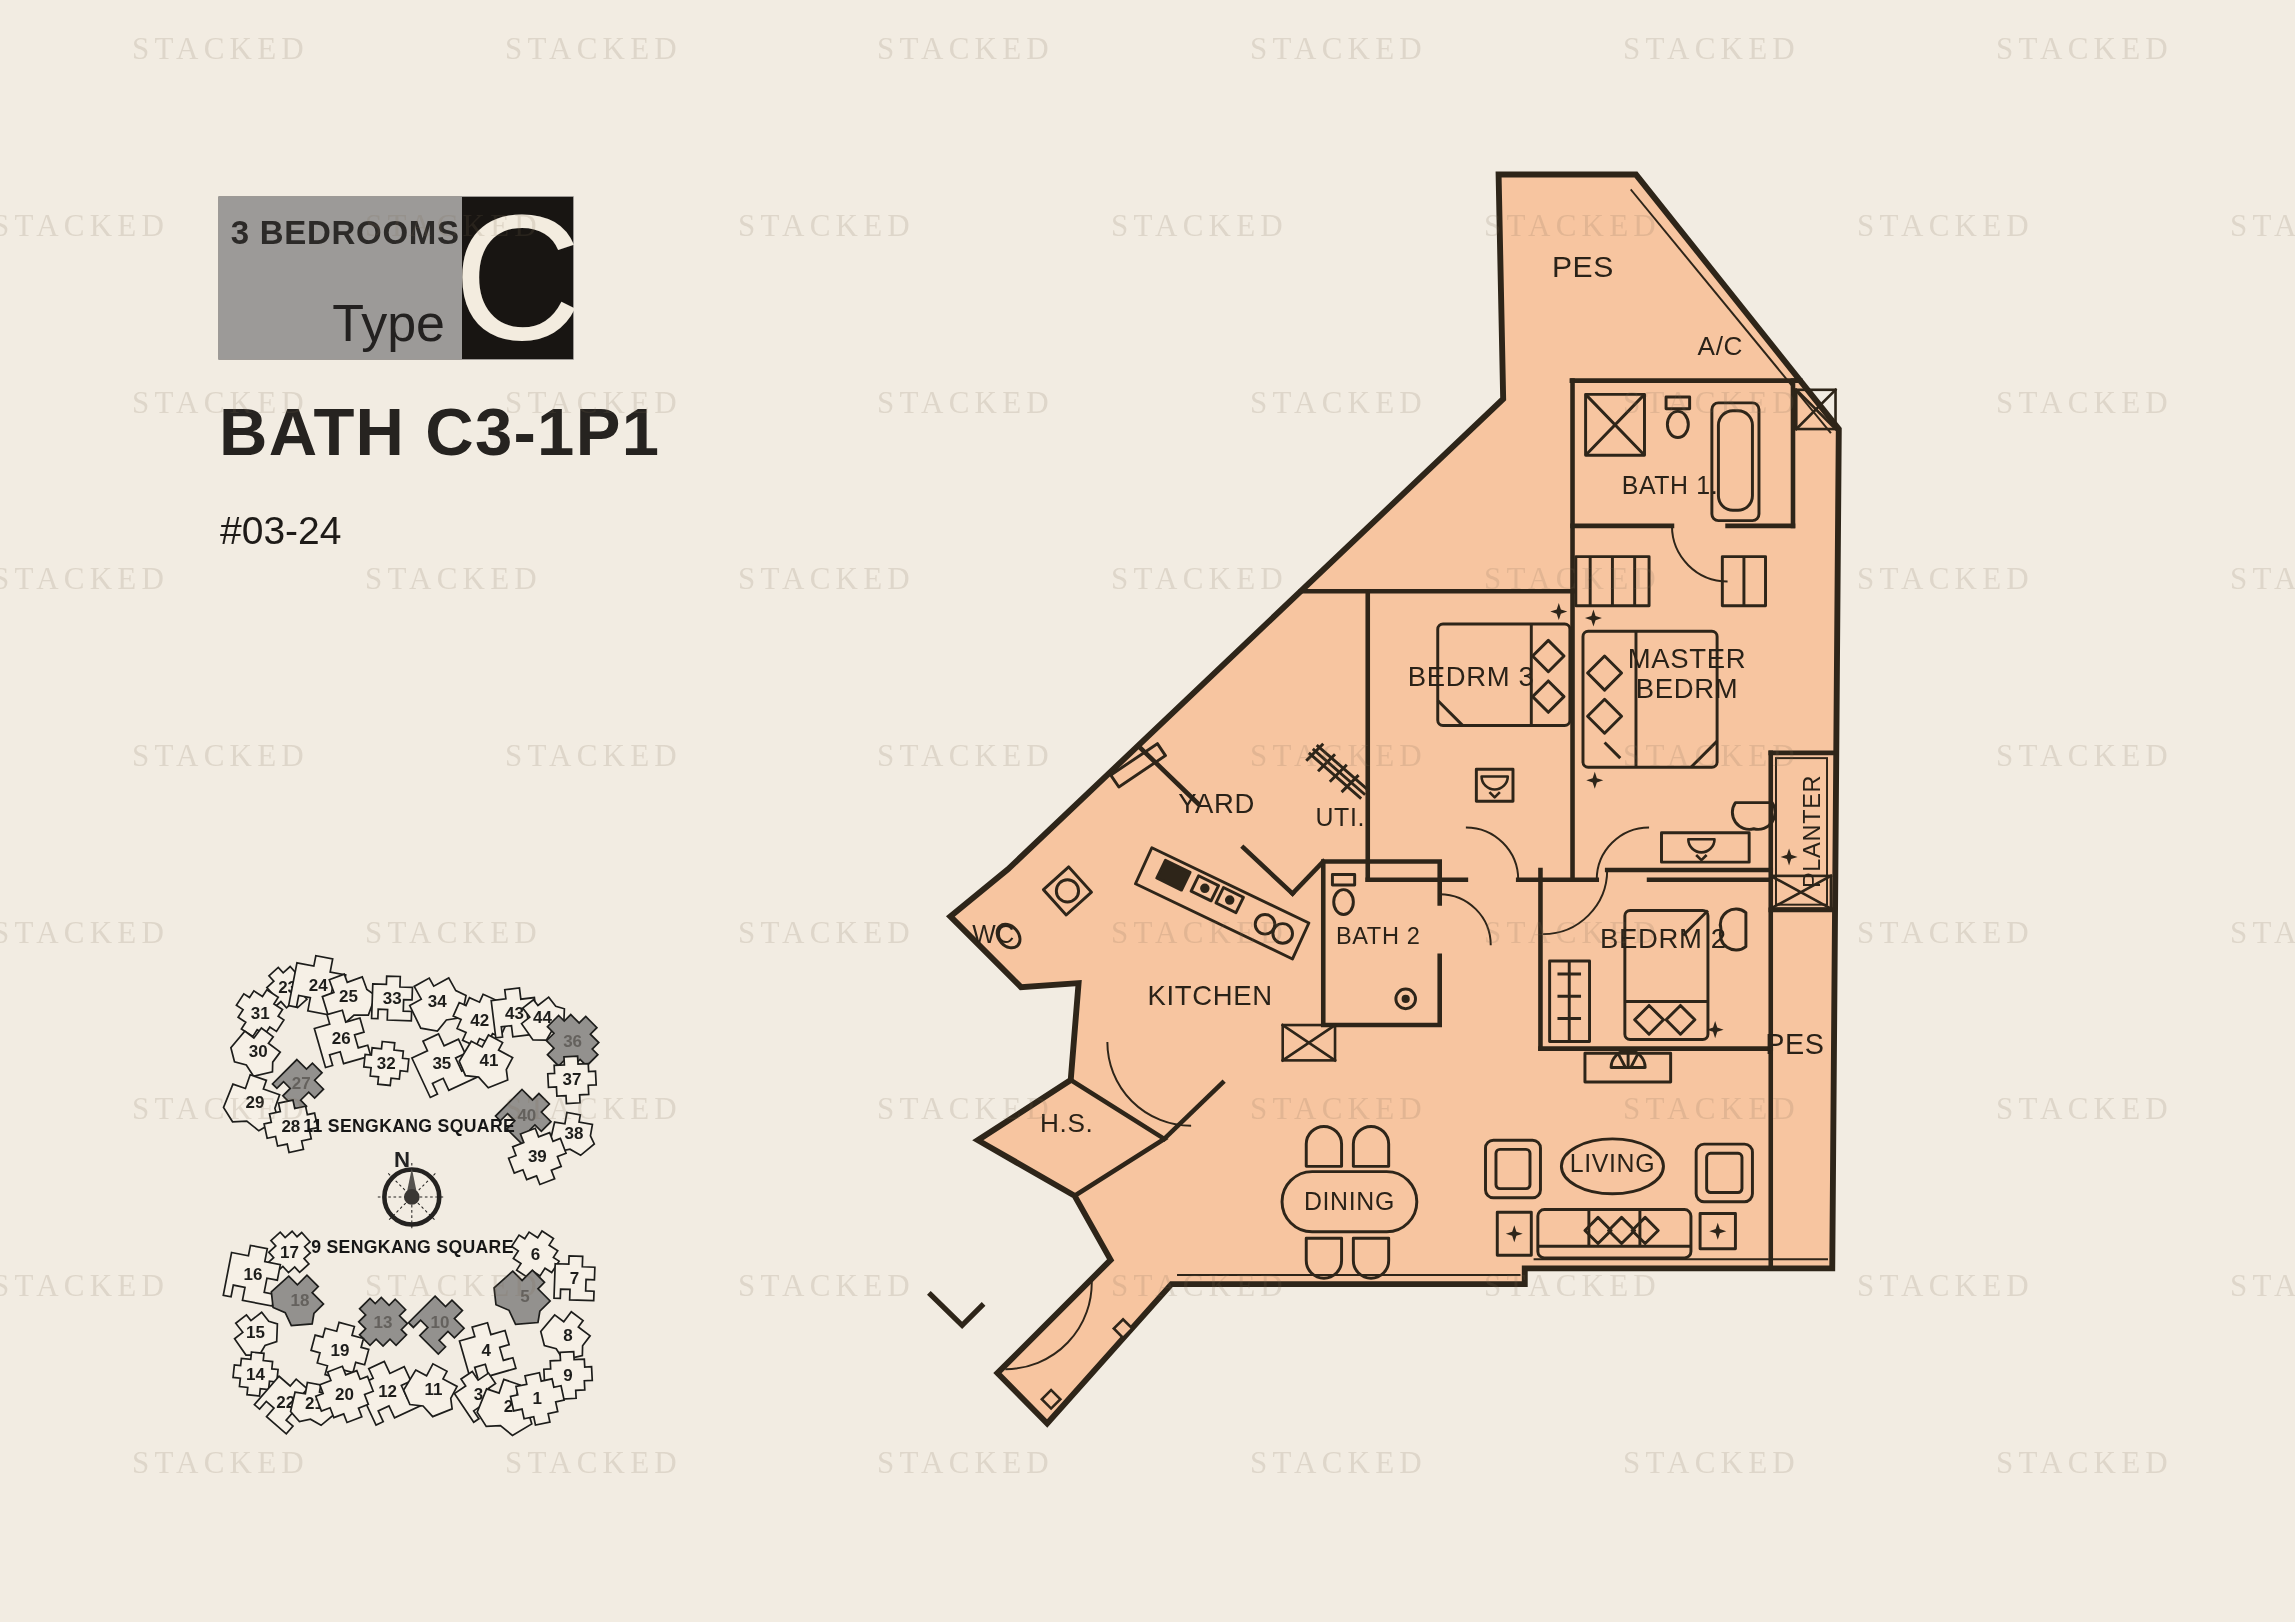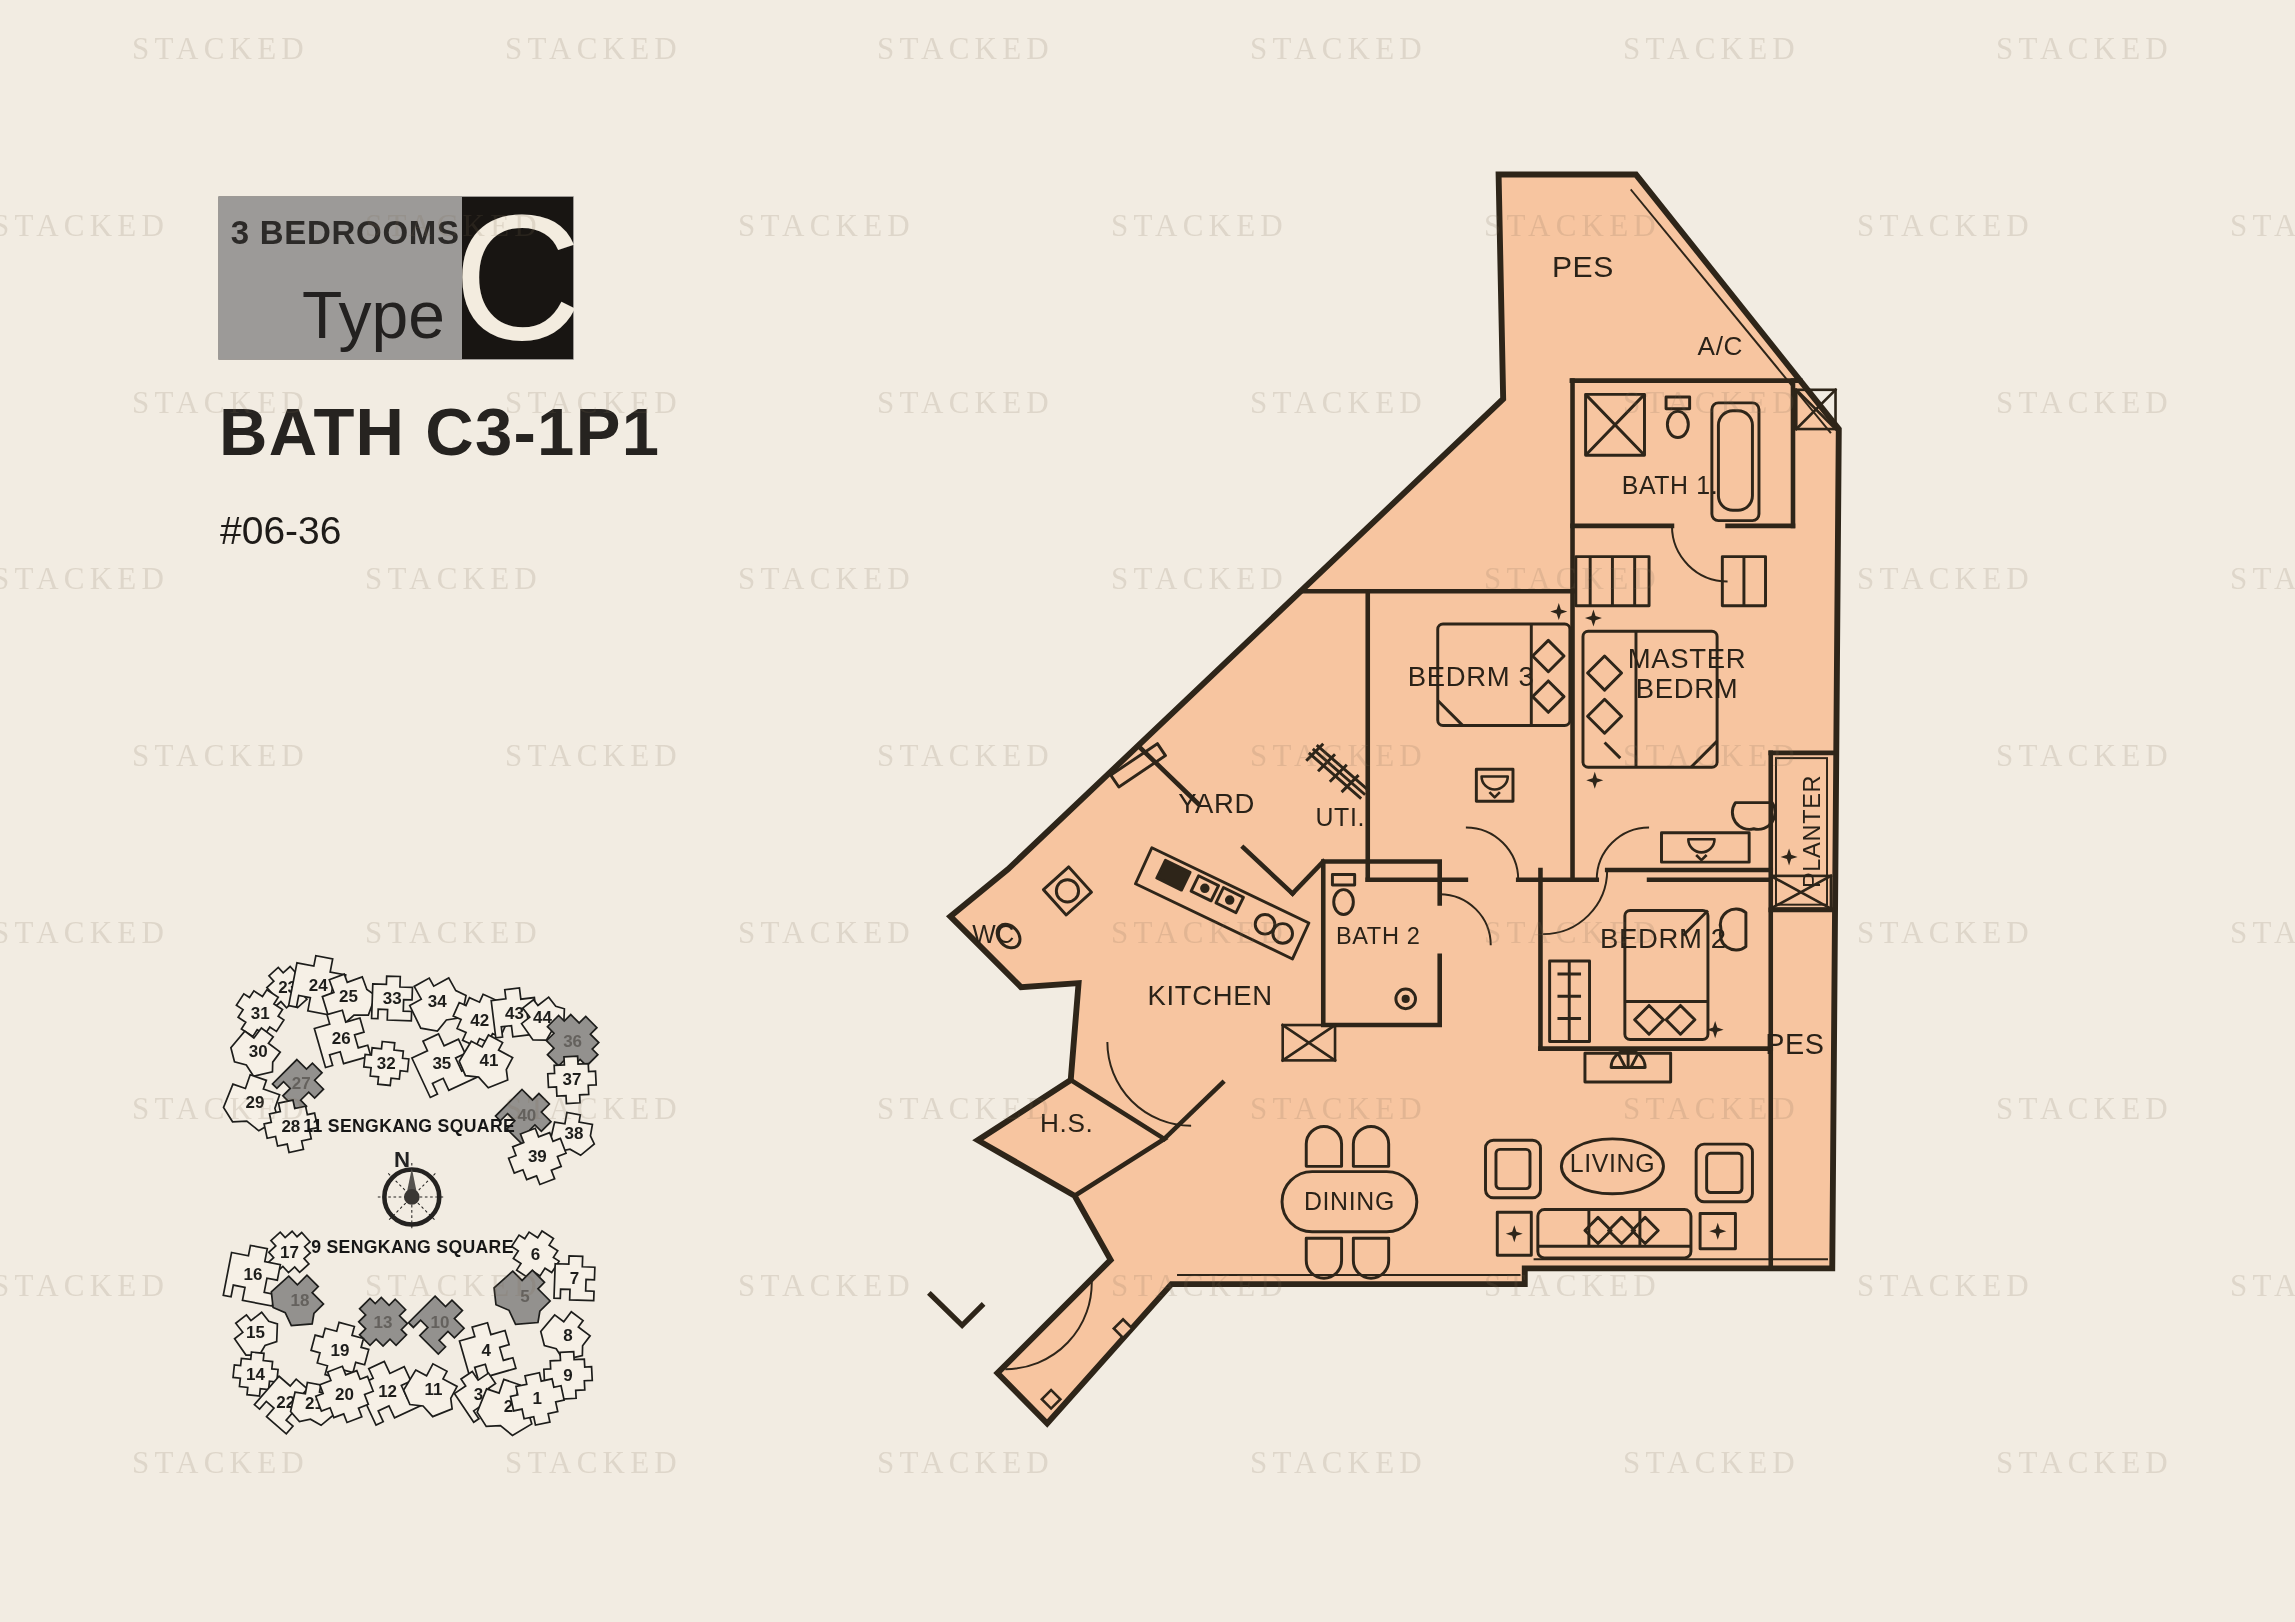--- a/index.html
+++ b/index.html
@@ -7,21 +7,21 @@
     width:2295px;height:1623px;position:relative;overflow:hidden;
     background:#f2ece2;
     font-family:"Liberation Sans",sans-serif;
   }
   .abs{position:absolute;}
   
   #badge{left:219px;top:197px;width:354px;height:162px;display:flex;box-shadow:0 0 0 0.7px #7a7876;}
   #badge .gray{width:291px;height:100%;background:#9c9a98;position:relative;}
   #badge .black{width:111px;height:100%;background:#181512;display:flex;align-items:center;justify-content:center;}
   .badge-bedrooms{position:absolute;left:11.8px;top:17px;font-size:33px;font-weight:bold;color:#2c2a28;letter-spacing:0.7px;}
-  .badge-type{position:absolute;right:17px;bottom:6.5px;font-size:66px;font-weight:400;color:#232120;}
+  .badge-type{position:absolute;right:17px;bottom:6.5px;font-size:52px;font-weight:400;color:#232120;}
   .badge-letter{font-size:178px;line-height:162px;color:#f3ecdf;font-weight:400;}
   #plan-title{left:219px;top:393px;font-size:67px;font-weight:900;letter-spacing:1.3px;color:#262320;}
   #unit-number{left:220px;top:509px;font-size:39px;font-weight:400;color:#1e1b18;}
   
   .roomlabel{font-family:"Liberation Sans",sans-serif;fill:#2a2218;letter-spacing:1px;}
   .cluster-label{font:bold 27px "Liberation Sans",sans-serif;fill:#161616;letter-spacing:0.5px;}
   .blocknum{font:bold 26px "Liberation Sans",sans-serif;}
   .north-label{font:bold 34px "Liberation Sans",sans-serif;fill:#222;}
   
   #watermarks{left:0;top:0;width:2251px;height:1623px;pointer-events:none;z-index:50;}
@@ -34,21 +34,21 @@
 <div id="badge" class="abs">
   <div class="gray">
     <div class="badge-bedrooms">3 BEDROOMS</div>
     <div class="badge-type">Type</div>
   </div>
   <div class="black">
     <div class="badge-letter">C</div>
   </div>
 </div>
 <div id="plan-title" class="abs">BATH C3-1P1</div>
-<div id="unit-number" class="abs">#06-36</div>
+<div id="unit-number" class="abs">#03-24</div>
 
 <svg class="abs" style="left:216px;top:942px;" width="406" height="523" viewBox="0 0 620 800">
   <g>
       <g transform="translate(109 69)">
         <path d="M -12,-40 L 12,-40 12,-26 30,-26 30,-12 42,-12 42,12 28,12 28,28 12,28 12,42 -12,42 -12,28 -28,28 -28,12 -42,12 -42,-12 -30,-12 -30,-26 -12,-26 Z" transform="rotate(-42) scale(0.80)" fill="#f6f0e6" stroke="#1d1d1b" stroke-width="3.25" stroke-linejoin="miter"></path>
         <text class="blocknum" text-anchor="middle" dy="0.36em" fill="#1d1d1b">23</text>
       </g>
       <g transform="translate(156 65)">
         <path d="M -38,-26 L -12,-26 -12,-42 14,-42 14,-22 38,-22 38,2 22,2 22,24 38,24 38,42 -8,42 -8,22 -26,22 -26,40 -38,40 Z" transform="rotate(11) scale(1.01)" fill="#f6f0e6" stroke="#1d1d1b" stroke-width="2.57" stroke-linejoin="miter"></path>
         <text class="blocknum" text-anchor="middle" dy="0.36em" fill="#1d1d1b">24</text>

